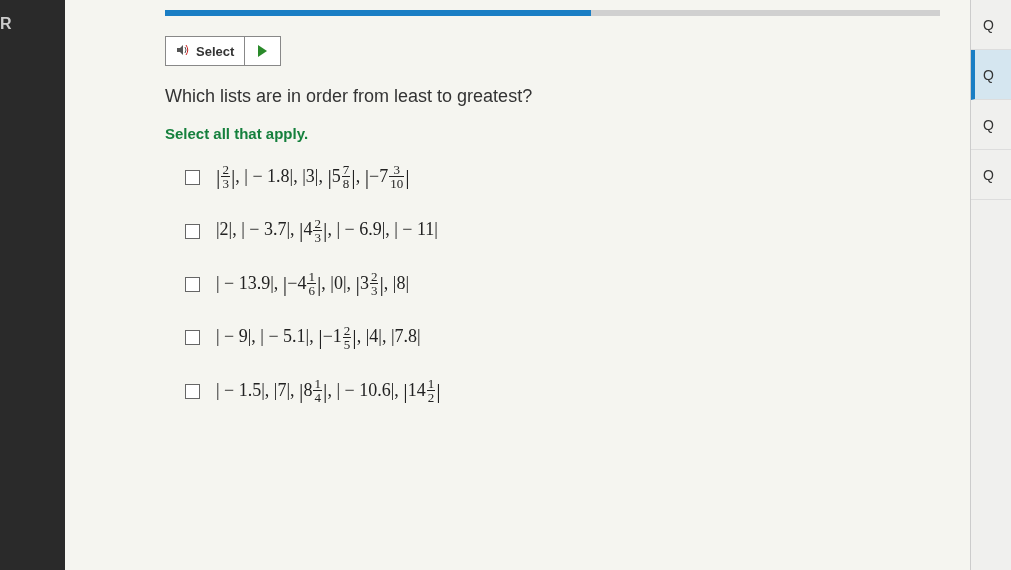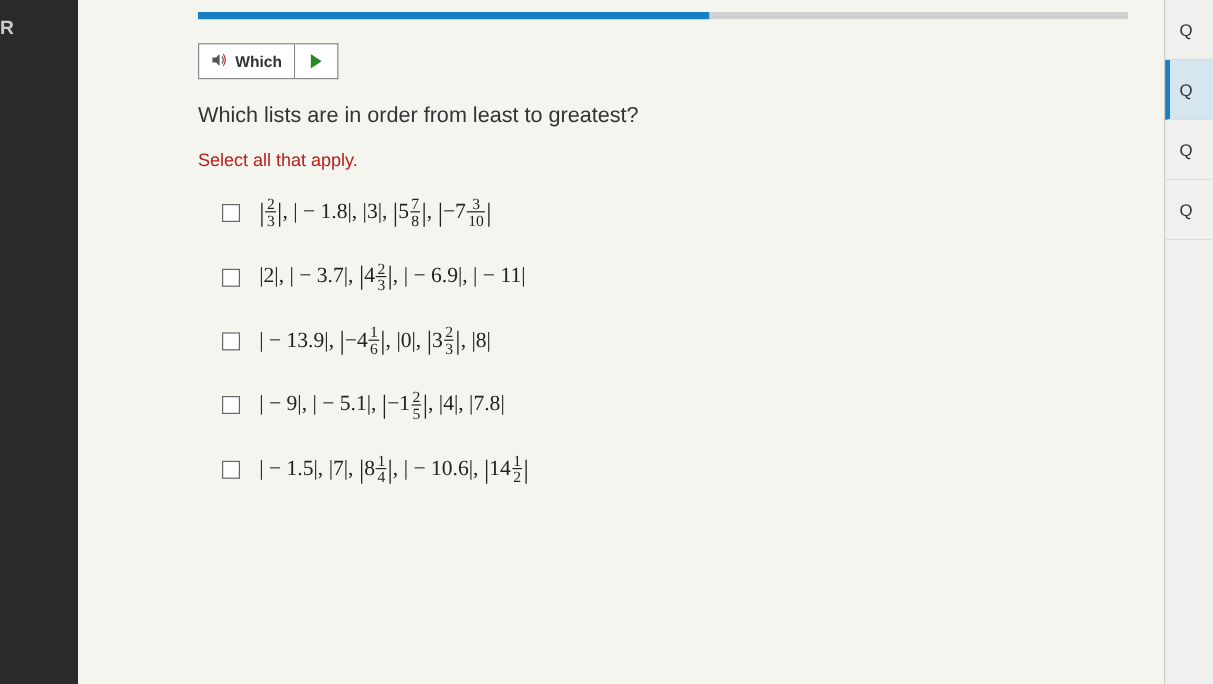--- a/index.html
+++ b/index.html
@@ -97,22 +97,23 @@
     }
     .question-text {
       margin-left: 100px;
       margin-bottom: 18px;
       color: #333;
       font-size: 18px;
     }
     .instruction-text {
       margin-left: 100px;
       margin-bottom: 22px;
-      color: #b91c1c;
+      color: #15803d;
       font-size: 15px;
+      font-weight: bold;
     }
     .options {
       margin-left: 120px;
     }
     .option-row {
       display: flex;
       align-items: center;
       margin-bottom: 26px;
     }
     .option-checkbox {
@@ -192,21 +193,21 @@
   <div class="listen-row">
     <div class="listen-flex">
       <button class="listen-btn">
         <span class="sound-icon">
           <svg width="14" height="14" viewBox="0 0 14 14">
             <polygon points="1,5 4,5 7,2 7,12 4,9 1,9" fill="#555"></polygon>
             <path d="M9 4 Q11 7 9 10" stroke="#555" stroke-width="1" fill="none"></path>
             <path d="M10 2 Q13.5 7 10 12" stroke="#c22" stroke-width="1" fill="none"></path>
           </svg>
         </span>
-        <span>Which</span>
+        <span>Select</span>
       </button>
       <button class="play-btn">
         <span class="play-icon-svg"></span>
       </button>
     </div>
   </div>
 
   <div class="question-text">Which lists are in order from least to greatest?</div>
   <div class="instruction-text">Select all that apply.</div>
 

